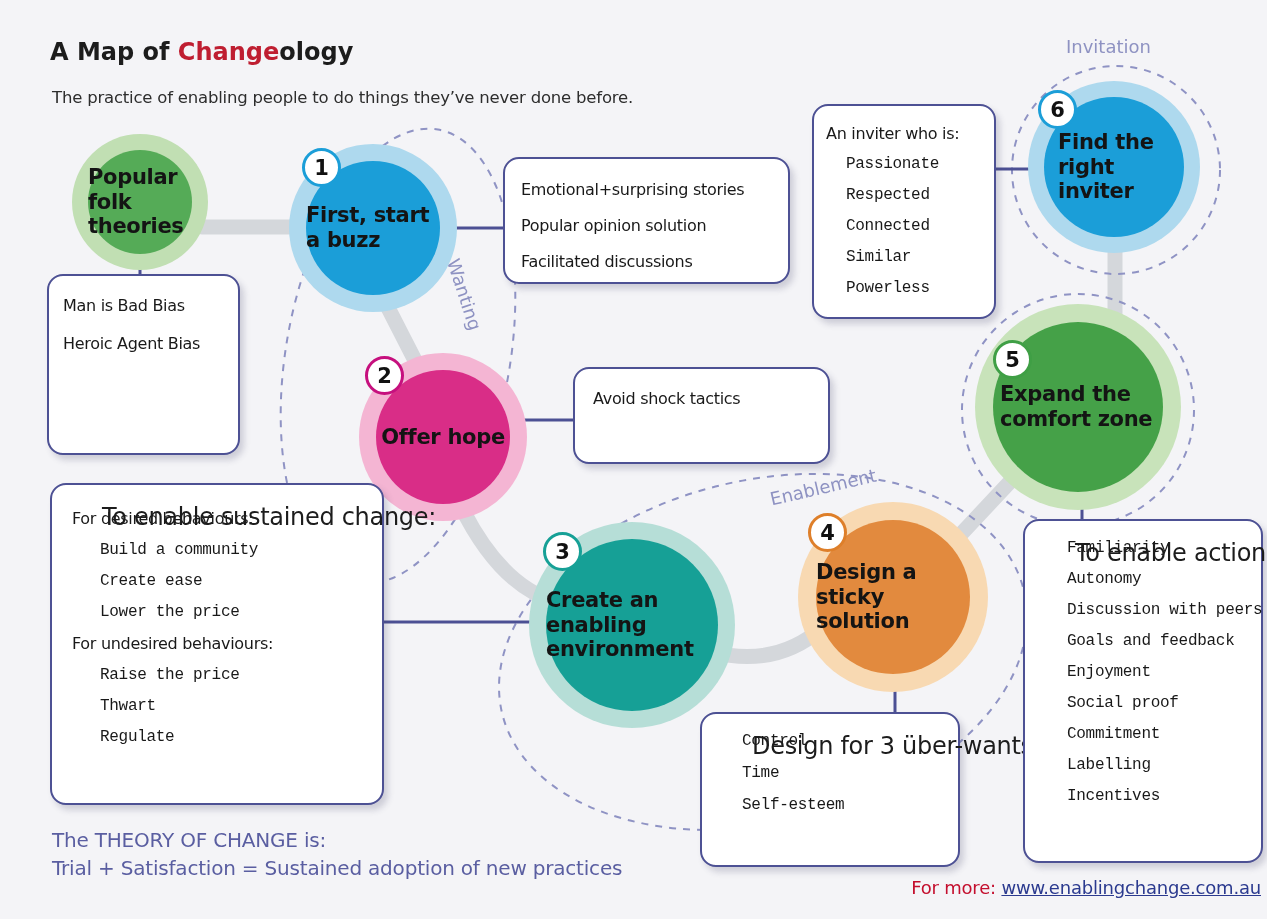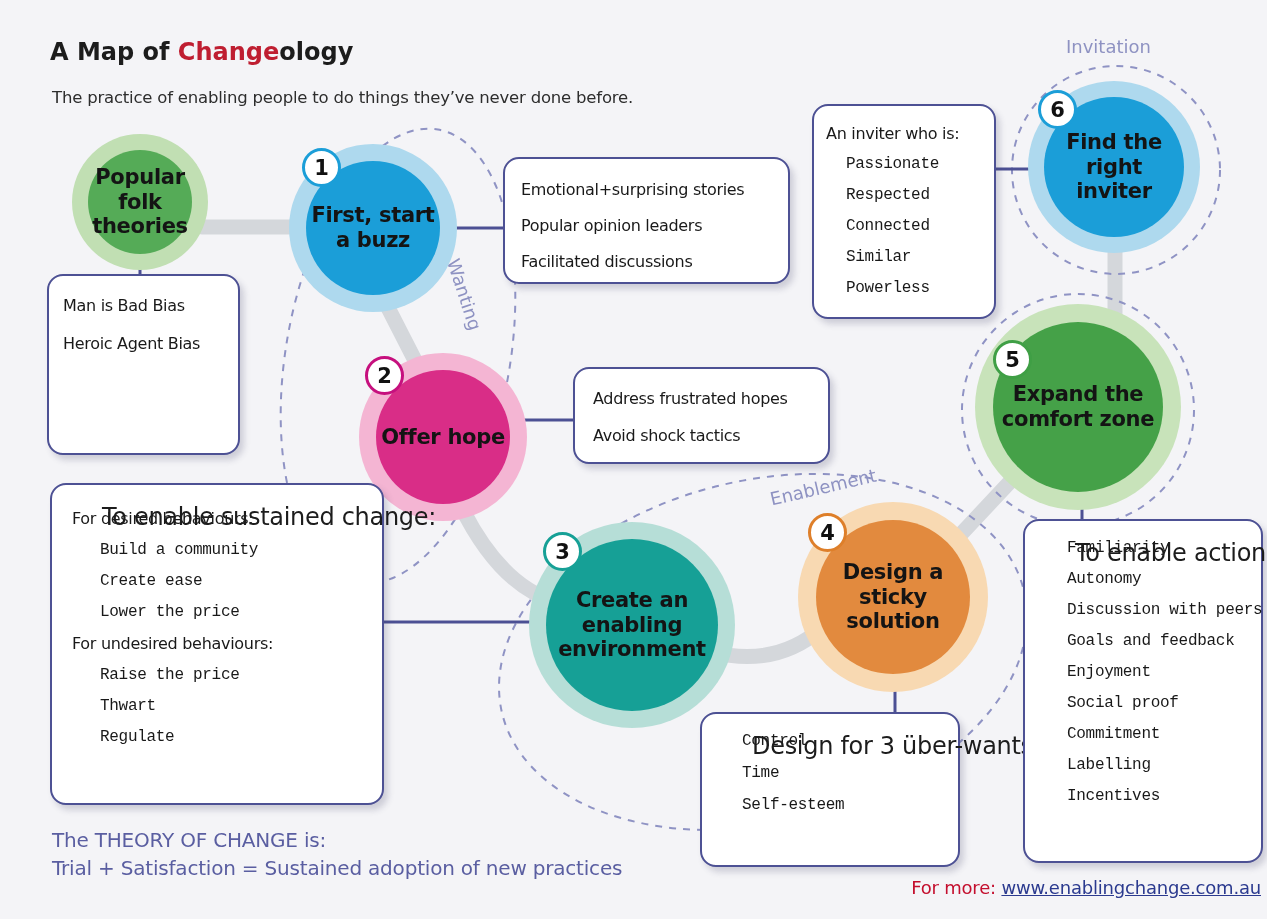--- a/index.html
+++ b/index.html
@@ -15,21 +15,21 @@
   .subtitle{position:absolute;left:52px;top:88px;font-size:16.5px;color:#2d2d2d;z-index:5;white-space:nowrap;letter-spacing:-.2px;}
 
   
   .phase{position:absolute;z-index:2;font-size:18px;color:#8e92c2;white-space:nowrap;}
   .phase.invitation{left:1066px;top:36px;}
   .phase.wanting{left:463px;top:256px;transform:rotate(72deg);transform-origin:left top;}
   .phase.enablement{left:768px;top:489px;transform:rotate(-13deg);transform-origin:left top;}
 
   
   .node{position:absolute;border-radius:50%;z-index:2;display:flex;align-items:center;justify-content:center;}
-  .node .core{border-radius:50%;display:flex;align-items:center;justify-content:center;text-align:center;
+  .node .core{border-radius:50%;display:flex;align-items:center;justify-content:center;
     font-weight:bold;font-size:21px;line-height:1.18;color:#141414;letter-spacing:-.3px;}
   .node.c-folk{background:#c1dfb3;} .node.c-folk .core{background:#55ab57;}
   .node.c-blue{background:#aed9ee;} .node.c-blue .core{background:#1b9ed8;}
   .node.c-pink{background:#f4b5d3;} .node.c-pink .core{background:#d92d87;}
   .node.c-teal{background:#b6ded7;} .node.c-teal .core{background:#16a096;}
   .node.c-orange{background:#f8d9b2;} .node.c-orange .core{background:#e28a3e;}
   .node.c-green{background:#c8e3ba;} .node.c-green .core{background:#45a148;}
 
   #node-folk{left:72px;top:134px;width:136px;height:136px;}
   #node-folk .core{width:104px;height:104px;}
@@ -179,26 +179,25 @@
   <div class="badge b-green" id="badge-5">5</div>
   <div class="badge b-blue" id="badge-6">6</div>
 
   <div class="note" id="note-folk">
     <div class="line">Man is Bad Bias</div>
     <div class="line">Heroic Agent Bias</div>
   </div>
 
   <div class="note" id="note-buzz">
     <div class="line">Emotional+surprising stories</div>
-    <div class="line">Popular opinion leaders</div>
+    <div class="line">Popular opinion solution</div>
     <div class="line">Facilitated discussions</div>
   </div>
 
   <div class="note" id="note-hope">
-    <div class="line">Address frustrated hopes</div>
     <div class="line">Avoid shock tactics</div>
   </div>
 
   <div class="note" id="note-inviter">
     <div class="line">An inviter who is:</div>
     <div class="line indent">Passionate</div>
     <div class="line indent">Respected</div>
     <div class="line indent">Connected</div>
     <div class="line indent">Similar</div>
     <div class="line indent">Powerless</div>

